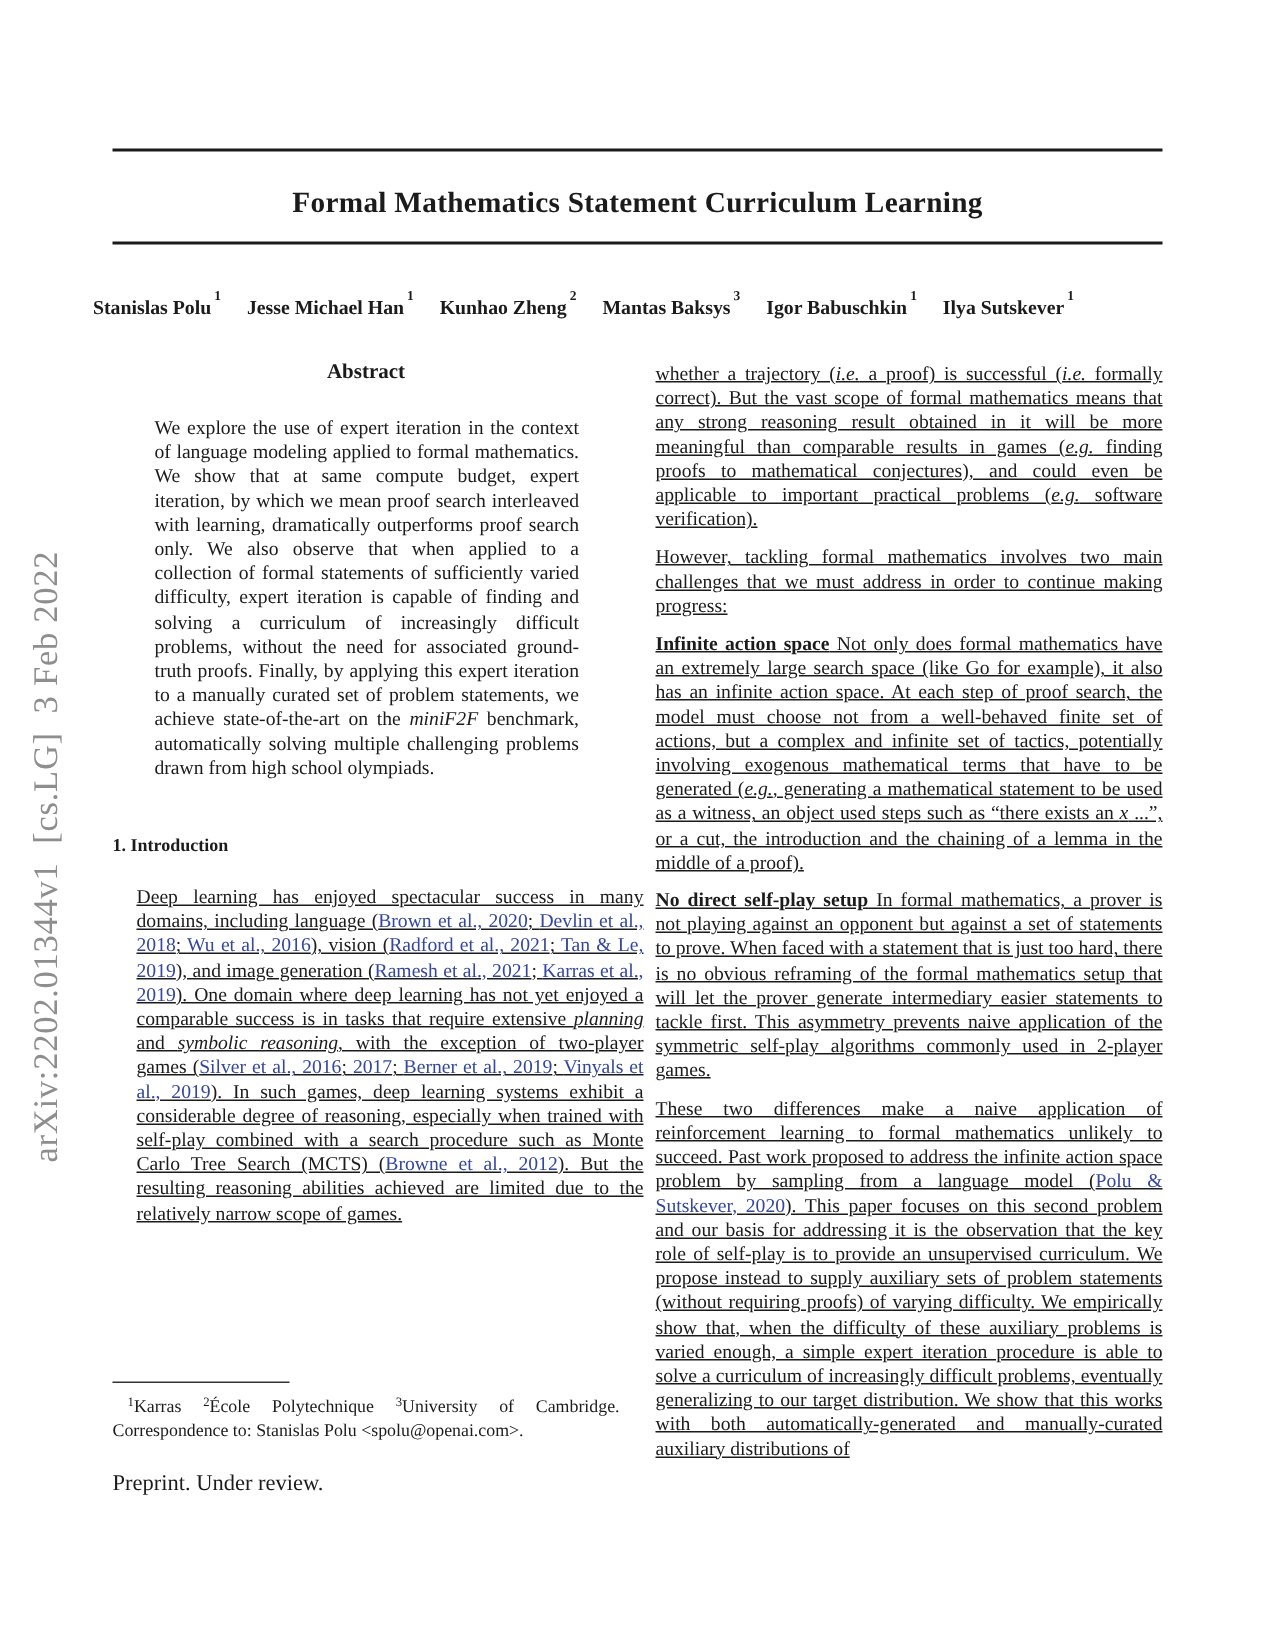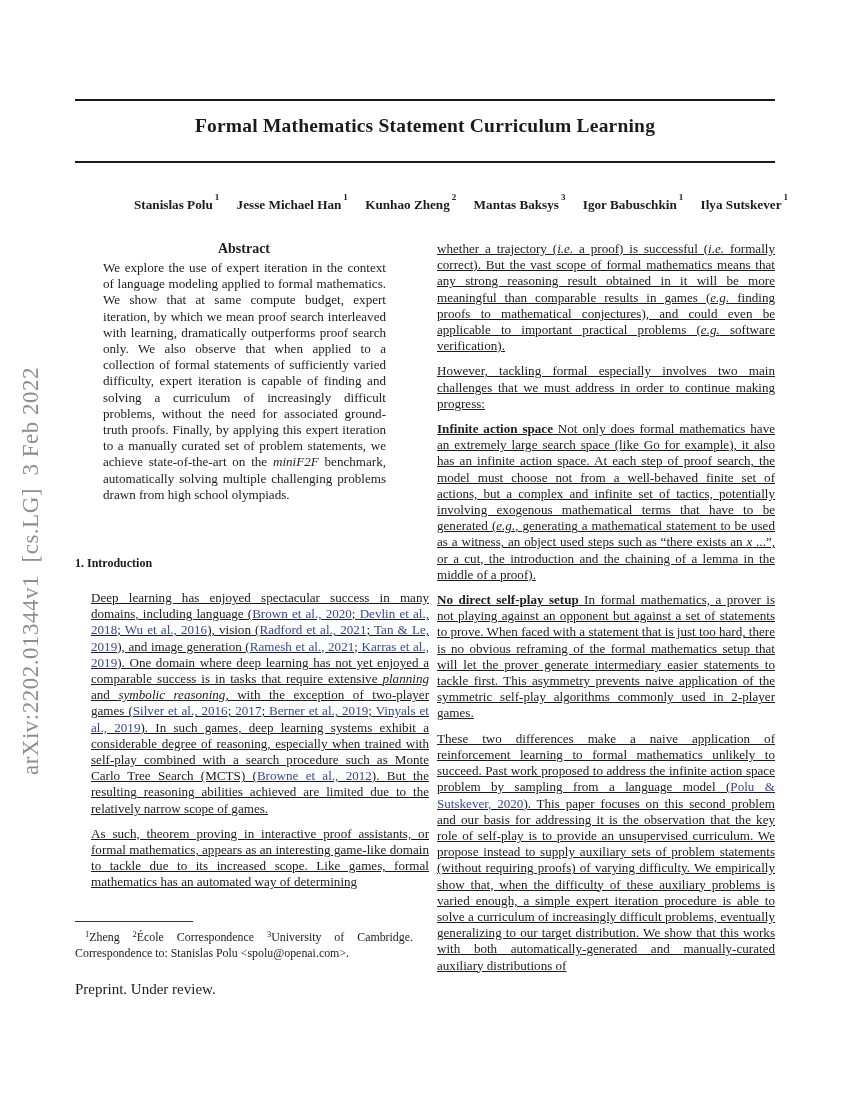--- a/index.html
+++ b/index.html
@@ -13,35 +13,35 @@
     width:850px;height:1100px;
     position:relative;
     font-family:"Liberation Serif","DejaVu Serif",serif;
     color:var(--ink);
     overflow:hidden;
   }
   .rule{position:absolute;left:75px;width:700px;background:#1a1a1a;}
   .rule-top{top:99px;height:2px;}
   .rule-mid{top:161px;height:1.5px;}
   .paper-title{
-    position:absolute;top:115px;left:75px;width:700px;
+    position:absolute;top:125px;left:75px;width:700px;
     text-align:center;font-weight:bold;font-size:19.5px;letter-spacing:.2px;
   }
   .authors{
     position:absolute;top:196px;left:55px;width:740px;
-    text-align:right;font-weight:bold;font-size:13.2px;
+    text-align:left;font-weight:bold;font-size:13.2px;
   }
   .author{display:inline-block;margin:0 7px;white-space:nowrap;}
   .author sup{font-size:9px;font-weight:bold;position:relative;top:-4px;margin-left:2px;}
   .abstract-heading{
     position:absolute;top:241px;left:75px;width:338px;
     text-align:center;font-weight:bold;font-size:14px;
   }
   .abstract-body{
-    position:absolute;top:260px;left:75px;width:338px;
+    position:absolute;top:277px;left:75px;width:338px;
     padding:0 27px 0 28px;
     font-size:13.1px;line-height:16.2px;text-align:justify;
   }
   .section-heading{
     position:absolute;top:556px;left:75px;width:338px;
     font-weight:bold;font-size:12px;
   }
   .col{font-size:13.1px;line-height:16.2px;text-align:justify;text-decoration:underline;}
   .col p{margin-bottom:9px;}
   .col-left{position:absolute;top:590px;left:91px;width:338px;}
@@ -85,26 +85,25 @@
   <span class="author"><span>Ilya Sutskever</span><sup>1</sup></span>
 </div>
 
 <div class="abstract-heading">Abstract</div>
 <div class="abstract-body"><span class="run-n">We explore the use of expert iteration in the context of language modeling applied to formal mathematics. We show that at same compute budget, expert iteration, by which we mean proof search interleaved with learning, dramatically outperforms proof search only. We also observe that when applied to a collection of formal statements of sufficiently varied difficulty, expert iteration is capable of finding and solving a curriculum of increasingly difficult problems, without the need for associated ground-truth proofs. Finally, by applying this expert iteration to a manually curated set of problem statements, we achieve state-of-the-art on the </span><span class="run-i">miniF2F</span><span class="run-n"> benchmark, automatically solving multiple challenging problems drawn from high school olympiads.</span></div>
 
 <div class="section-heading">1. Introduction</div>
 
 <div class="col col-left">
   <p><span class="run-n">Deep learning has enjoyed spectacular success in many domains, including language (</span><span class="run-c">Brown et al., 2020</span><span class="run-n">; </span><span class="run-c">Devlin et al., 2018</span><span class="run-n">; </span><span class="run-c">Wu et al., 2016</span><span class="run-n">), vision (</span><span class="run-c">Radford et al., 2021</span><span class="run-n">; </span><span class="run-c">Tan &amp; Le, 2019</span><span class="run-n">), and image generation (</span><span class="run-c">Ramesh et al., 2021</span><span class="run-n">; </span><span class="run-c">Karras et al., 2019</span><span class="run-n">). One domain where deep learning has not yet enjoyed a comparable success is in tasks that require extensive </span><span class="run-i">planning</span><span class="run-n"> and </span><span class="run-i">symbolic reasoning</span><span class="run-n">, with the exception of two-player games (</span><span class="run-c">Silver et al., 2016</span><span class="run-n">; </span><span class="run-c">2017</span><span class="run-n">; </span><span class="run-c">Berner et al., 2019</span><span class="run-n">; </span><span class="run-c">Vinyals et al., 2019</span><span class="run-n">). In such games, deep learning systems exhibit a considerable degree of reasoning, especially when trained with self-play combined with a search procedure such as Monte Carlo Tree Search (MCTS) (</span><span class="run-c">Browne et al., 2012</span><span class="run-n">). But the resulting reasoning abilities achieved are limited due to the relatively narrow scope of games.</span></p>
-  <p><span class="run-n">As such, theorem proving in interactive proof assistants, or formal mathematics, appears as an interesting game-like domain to tackle due to its increased scope. Like games, formal mathematics has an automated way of determining</span></p>
 </div>
 
 <div class="footnote-rule"></div>
-<div class="footnote"><span class="run-sup">1</span><span class="run-n">Zheng </span><span class="run-sup">2</span><span class="run-n">École Correspondence </span><span class="run-sup">3</span><span class="run-n">University of Cambridge. Correspondence to: Stanislas Polu &lt;spolu@openai.com&gt;.</span></div>
+<div class="footnote"><span class="run-sup">1</span><span class="run-n">Karras </span><span class="run-sup">2</span><span class="run-n">École Polytechnique </span><span class="run-sup">3</span><span class="run-n">University of Cambridge. Correspondence to: Stanislas Polu &lt;spolu@openai.com&gt;.</span></div>
 <div class="preprint-note">Preprint. Under review.</div>
 
 <div class="col col-right">
   <p><span class="run-n">whether a trajectory (</span><span class="run-i">i.e.</span><span class="run-n"> a proof) is successful (</span><span class="run-i">i.e.</span><span class="run-n"> formally correct). But the vast scope of formal mathematics means that any strong reasoning result obtained in it will be more meaningful than comparable results in games (</span><span class="run-i">e.g.</span><span class="run-n"> finding proofs to mathematical conjectures), and could even be applicable to important practical problems (</span><span class="run-i">e.g.</span><span class="run-n"> software verification).</span></p>
-  <p><span class="run-n">However, tackling formal especially involves two main challenges that we must address in order to continue making progress:</span></p>
+  <p><span class="run-n">However, tackling formal mathematics involves two main challenges that we must address in order to continue making progress:</span></p>
   <p><span class="run-b">Infinite action space</span><span class="run-n"> Not only does formal mathematics have an extremely large search space (like Go for example), it also has an infinite action space. At each step of proof search, the model must choose not from a well-behaved finite set of actions, but a complex and infinite set of tactics, potentially involving exogenous mathematical terms that have to be generated (</span><span class="run-i">e.g.</span><span class="run-n">, generating a mathematical statement to be used as a witness, an object used steps such as “there exists an </span><span class="run-i">x</span><span class="run-n"> ...”, or a cut, the introduction and the chaining of a lemma in the middle of a proof).</span></p>
   <p><span class="run-b">No direct self-play setup</span><span class="run-n"> In formal mathematics, a prover is not playing against an opponent but against a set of statements to prove. When faced with a statement that is just too hard, there is no obvious reframing of the formal mathematics setup that will let the prover generate intermediary easier statements to tackle first. This asymmetry prevents naive application of the symmetric self-play algorithms commonly used in 2-player games.</span></p>
   <p><span class="run-n">These two differences make a naive application of reinforcement learning to formal mathematics unlikely to succeed. Past work proposed to address the infinite action space problem by sampling from a language model (</span><span class="run-c">Polu &amp; Sutskever, 2020</span><span class="run-n">). This paper focuses on this second problem and our basis for addressing it is the observation that the key role of self-play is to provide an unsupervised curriculum. We propose instead to supply auxiliary sets of problem statements (without requiring proofs) of varying difficulty. We empirically show that, when the difficulty of these auxiliary problems is varied enough, a simple expert iteration procedure is able to solve a curriculum of increasingly difficult problems, eventually generalizing to our target distribution. We show that this works with both automatically-generated and manually-curated auxiliary distributions of</span></p>
 </div>
 
 </body></html>

